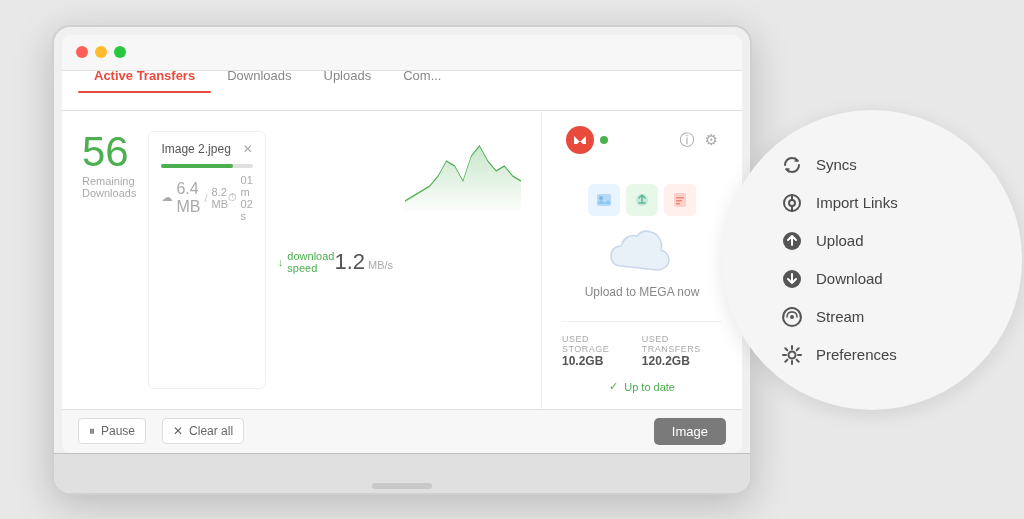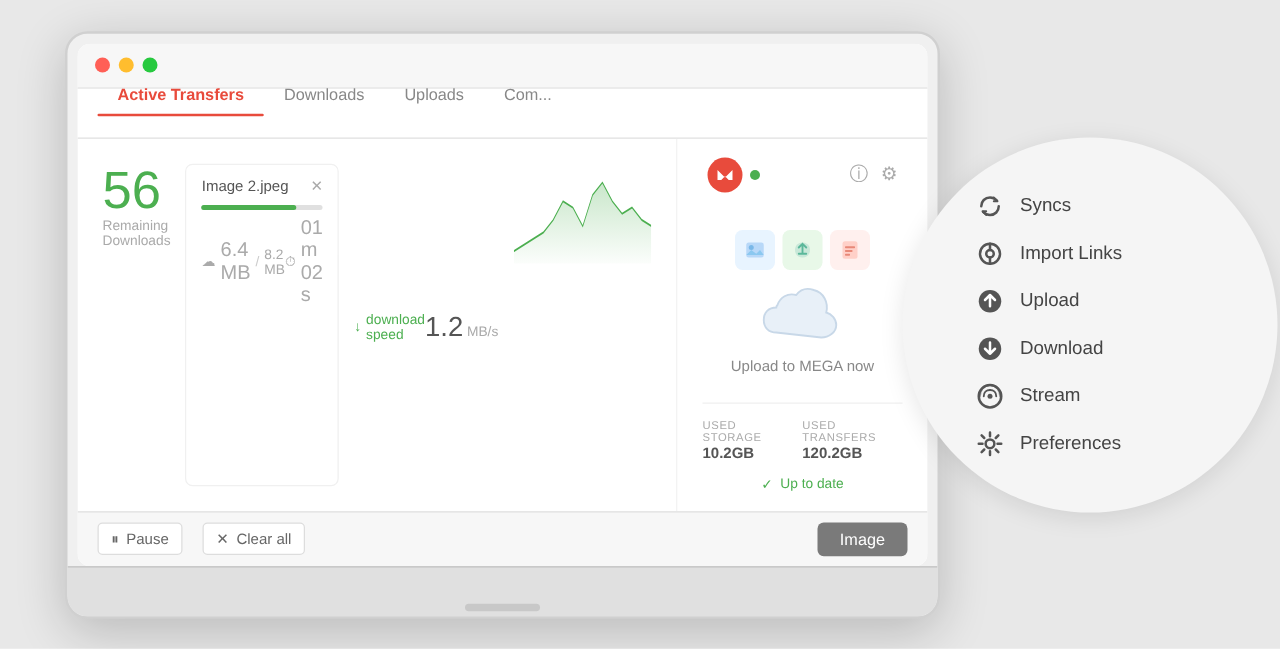--- a/index.html
+++ b/index.html
@@ -517,21 +517,21 @@
               </div>
               <div class="transfer-meta">
                 <div class="transfer-meta-left">
                   <span style="color:#aaa;font-size:11px">☁</span>
                   <span style="font-size:16px;color:#aaa">6.4 MB</span>
                   <span style="font-size:11px;color:#ccc">/</span>
                   <span style="font-size:11px;color:#aaa">8.2 MB</span>
                 </div>
                 <div class="transfer-meta-right">
                   <span style="color:#aaa;font-size:11px">⏱</span>
-                  <span style="font-size:16px;color:#aaa">01 m  02 s</span>
+                  <span style="font-size:11px;color:#aaa">01 m  02 s</span>
                 </div>
               </div>
             </div>
 
             <div class="speed-row">
               <div class="speed-label">
                 <span style="color:#4caf50">↓</span>
                 <span>download speed</span>
               </div>
               <div style="display:flex;align-items:baseline;gap:3px">

